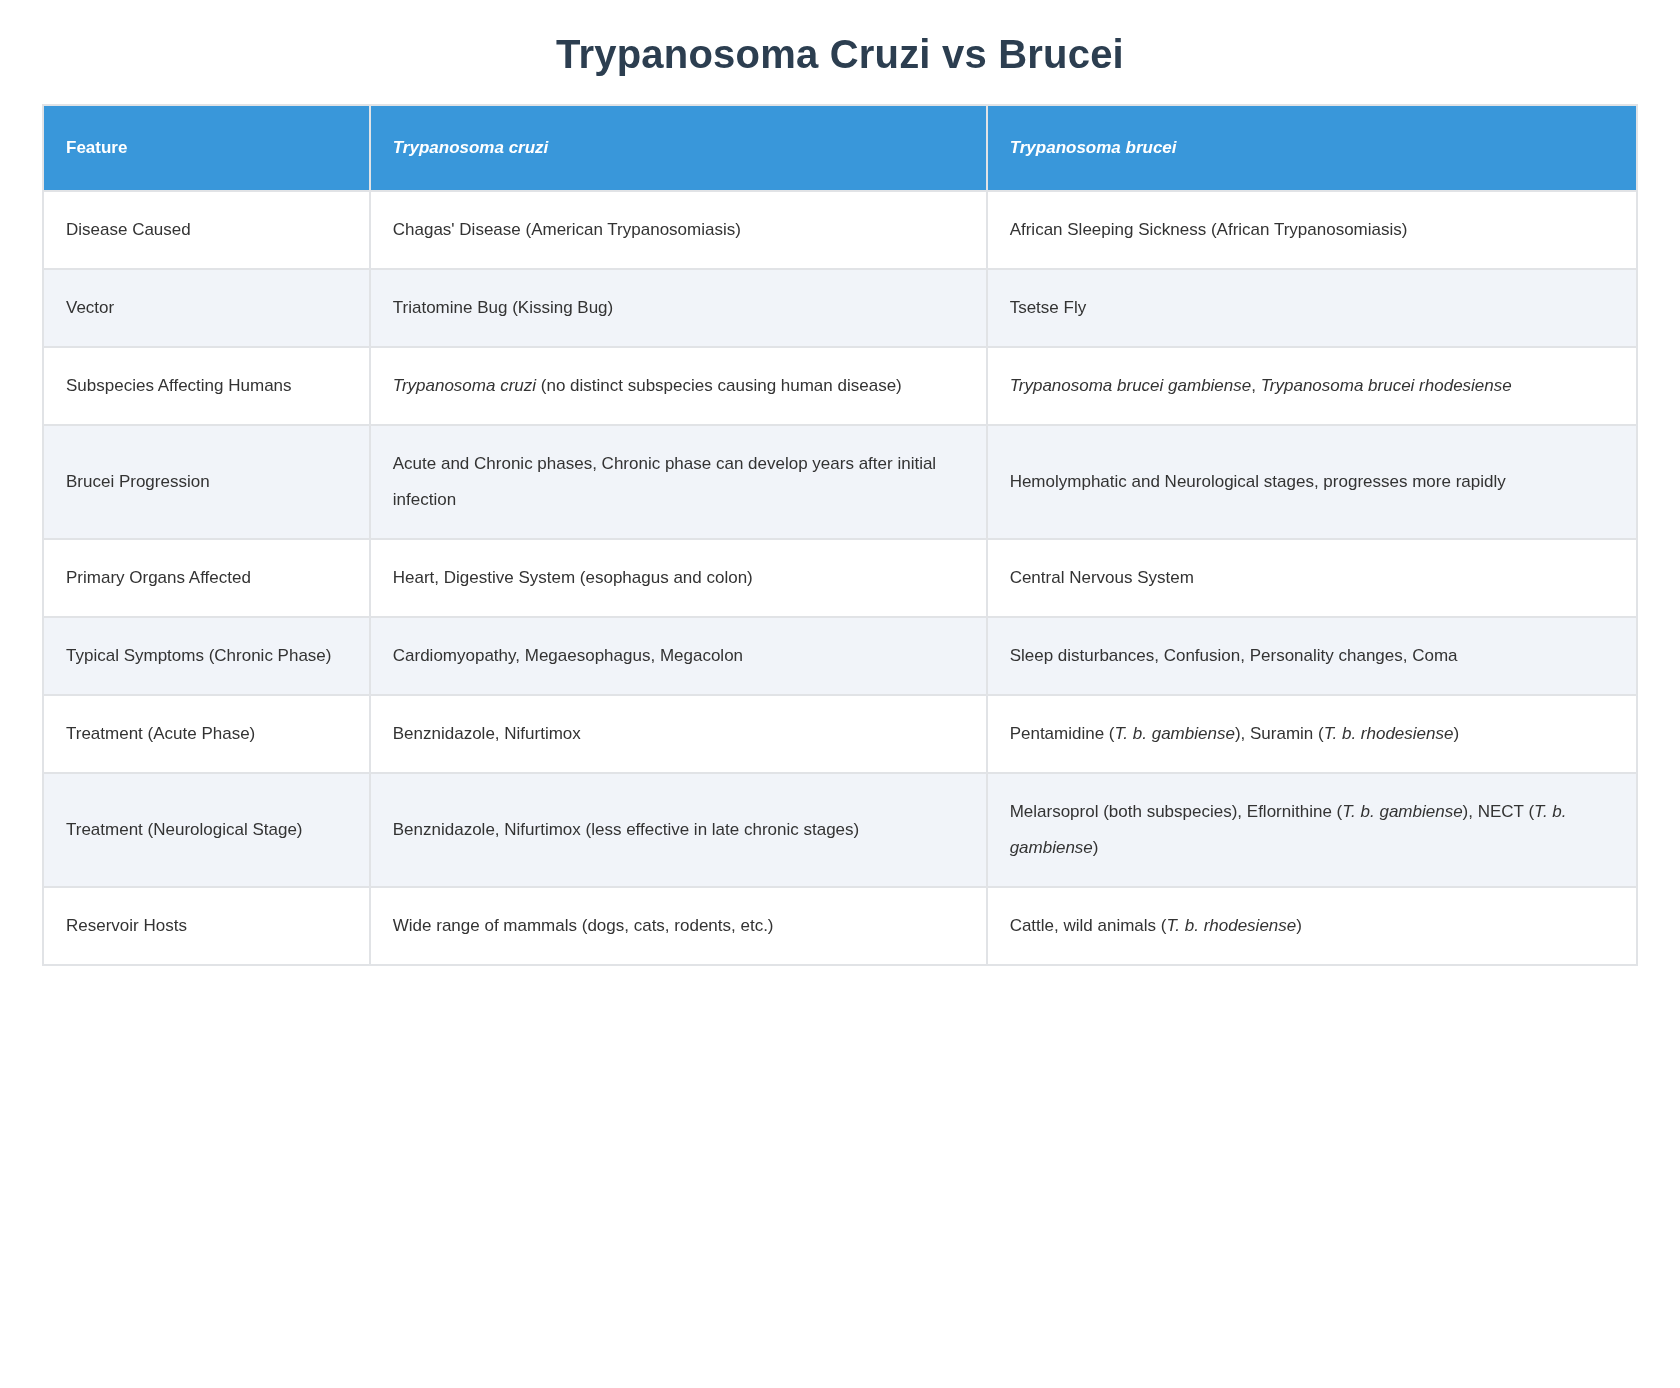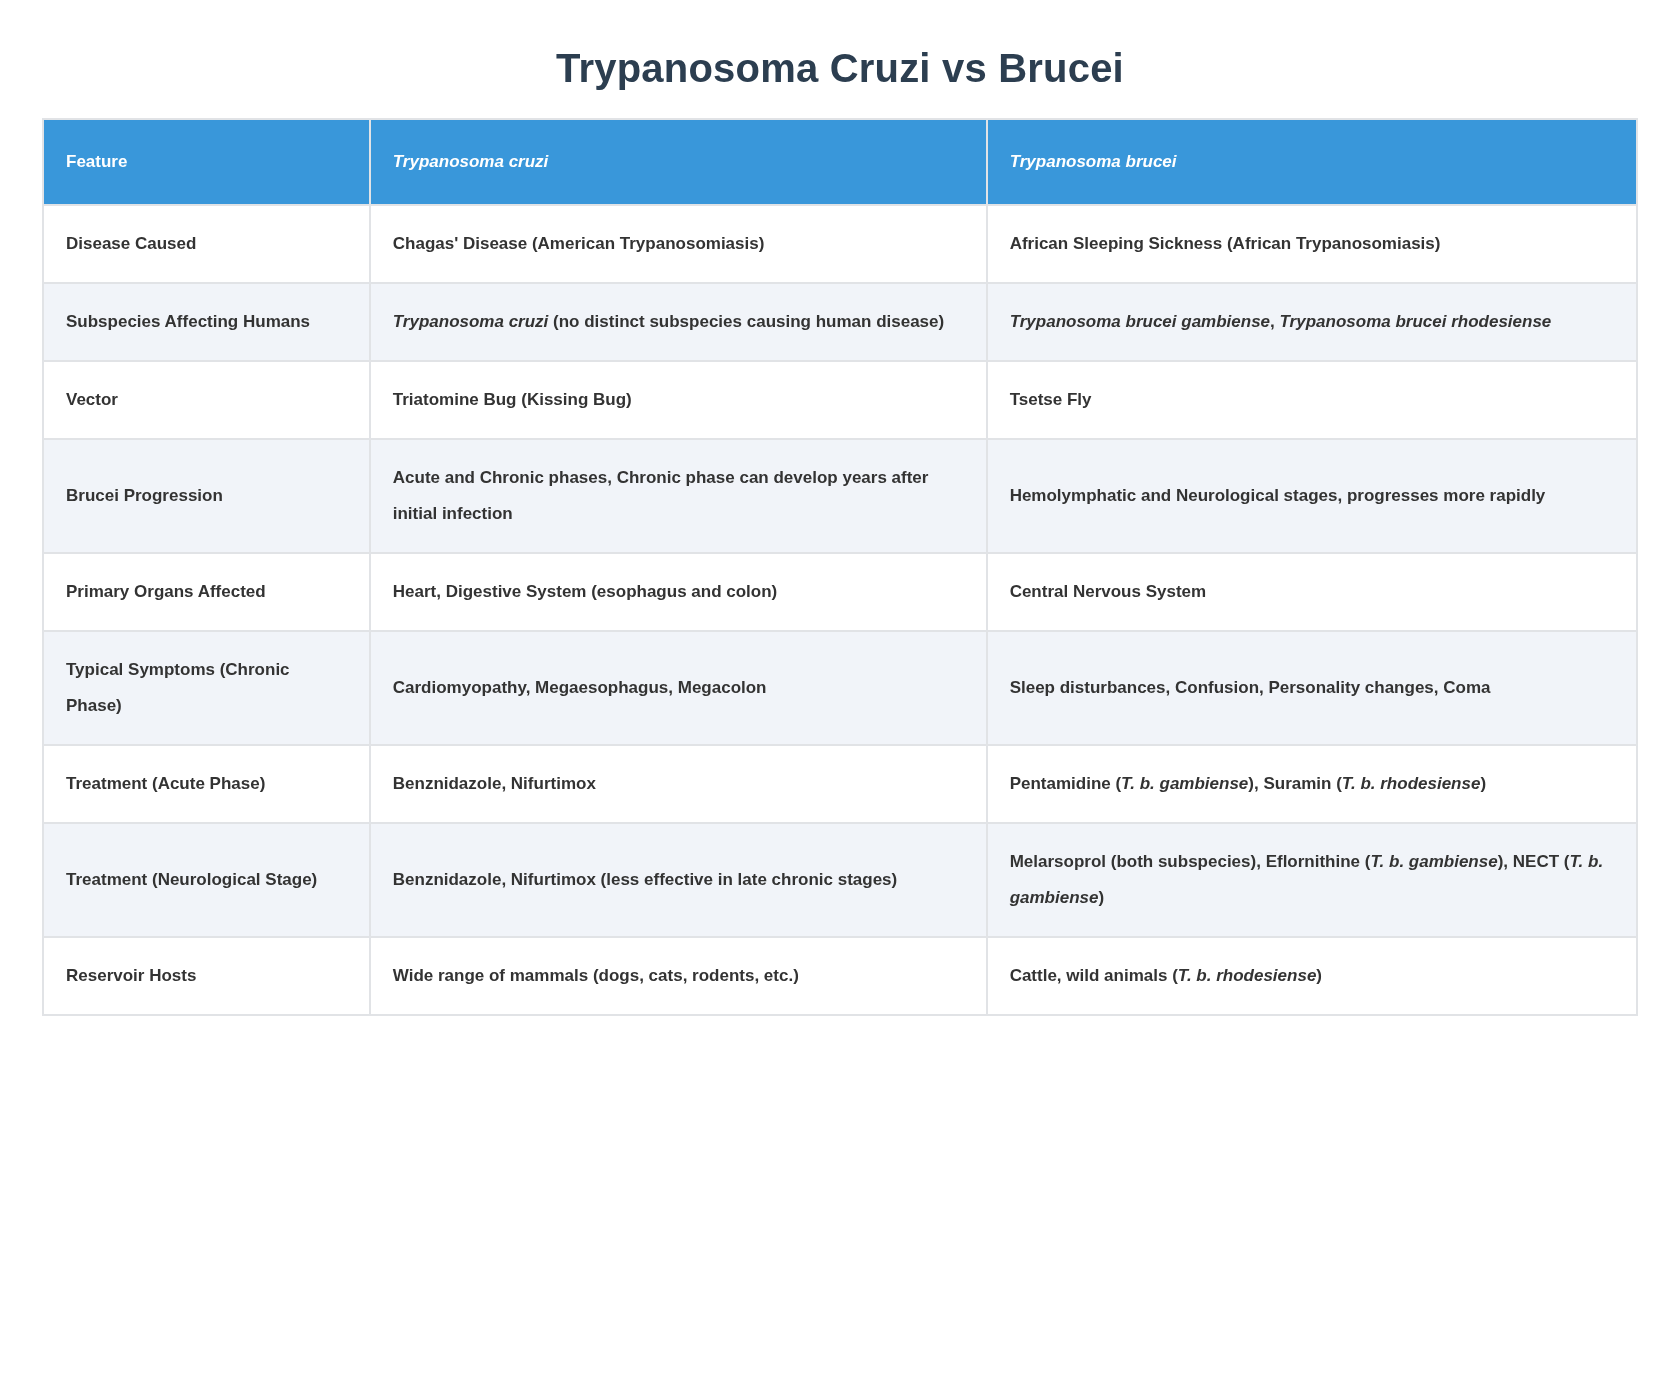--- a/index.html
+++ b/index.html
@@ -14,21 +14,21 @@
   *{box-sizing:border-box;}
   html,body{margin:0;padding:0;}
   body{
     width:1680px;
     min-height:1388px;
     background:#ffffff;
     font-family:"Liberation Sans","DejaVu Sans",sans-serif;
     color:var(--body-text);
   }
   h1{
-    margin:44px 0 26px 0;
+    margin:30px 0 26px 0;
     text-align:center;
     font-size:40px;
     line-height:1.2;
     font-weight:bold;
     color:var(--title-text);
     letter-spacing:0.2px;
   }
   table{
     width:1596px;
     margin:0 42px;
@@ -48,21 +48,21 @@
     word-wrap:break-word;
   }
   th{
     background:var(--header-bg);
     color:var(--header-text);
     font-weight:bold;
     padding-top:24px;
     padding-bottom:24px;
   }
   th.th-species{font-style:italic;}
-  tbody td{background:var(--row-bg);font-weight:bold;}
+  tbody td{background:var(--row-bg);}
   tbody tr:nth-child(even) td{background:var(--stripe-bg);}
   em{font-style:italic;}
 </style>
 </head>
 <body>
 
 <main>
   <h1>Trypanosoma Cruzi vs Brucei</h1>
 
   <table>
@@ -80,29 +80,29 @@
     </thead>
     <tbody id="table-body">
   <tr>
     <td>Disease Caused</td>
     <td>Chagas' Disease (American Trypanosomiasis)</td>
     <td>African Sleeping Sickness (African Trypanosomiasis)</td>
   </tr>
 
 
   <tr>
+    <td>Vector</td>
+    <td>Triatomine Bug (Kissing Bug)</td>
+    <td>Tsetse Fly</td>
+  </tr>
+
+  <tr>
     <td>Subspecies Affecting Humans</td>
     <td><em>Trypanosoma cruzi</em> (no distinct subspecies causing human disease)</td>
     <td><em>Trypanosoma brucei gambiense</em>, <em>Trypanosoma brucei rhodesiense</em></td>
-  </tr>
-
-  <tr>
-    <td>Vector</td>
-    <td>Triatomine Bug (Kissing Bug)</td>
-    <td>Tsetse Fly</td>
   </tr>
 
   <tr>
     <td>Brucei Progression</td>
     <td>Acute and Chronic phases, Chronic phase can develop years after initial infection</td>
     <td>Hemolymphatic and Neurological stages, progresses more rapidly</td>
   </tr>
 
   <tr>
     <td>Primary Organs Affected</td>

